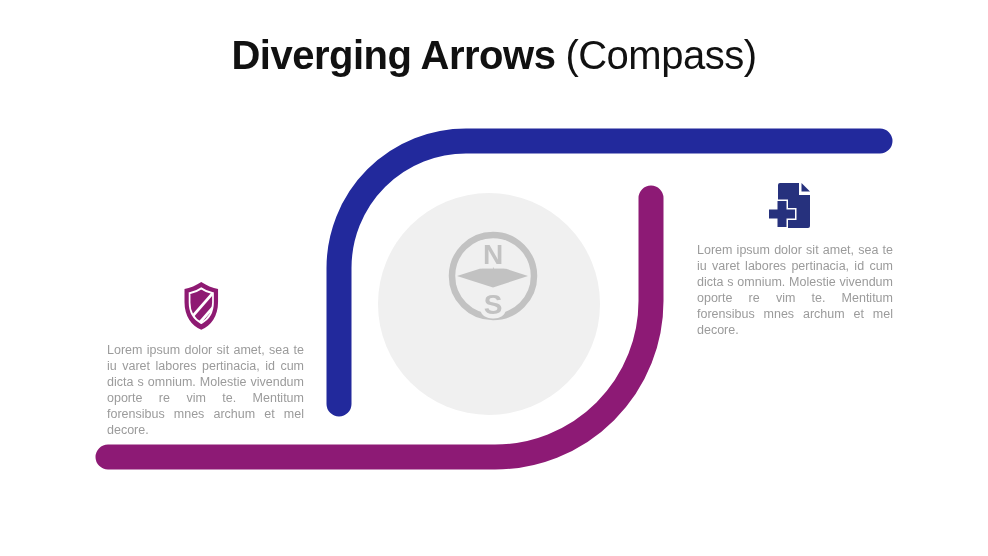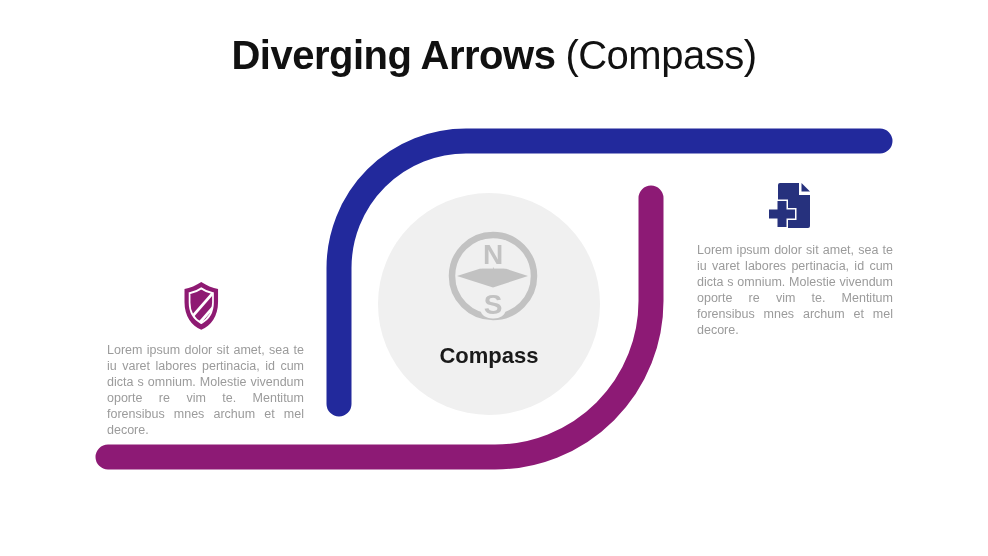--- a/index.html
+++ b/index.html
@@ -124,18 +124,17 @@
       </g>
     </g>
 
     <g transform="translate(768,183)">
       <path class="doc-fill" d="M12 0 Q10 0 10 2 L10 43 Q10 45 12 45 L40 45 Q42 45 42 43 L42 12 L31 12 L31 0 Z"></path>
       <path class="doc-fill" d="M33.5 0 L42 8.5 L33.5 8.5 Z"></path>
       <path class="doc-cross" d="M9.5 18 L18.5 18 L18.5 26.5 L27 26.5 L27 35.5 L18.5 35.5 L18.5 44 L9.5 44 L9.5 35.5 L1 35.5 L1 26.5 L9.5 26.5 Z"></path>
     </g>
   </svg>
 
-  <div class="hub-label">Compass</div>
 
   <p class="body-text left">Lorem ipsum dolor sit amet, sea te iu varet labores pertinacia, id cum dicta s omnium. Molestie vivendum oporte re vim te. Mentitum forensibus mnes archum et mel decore.</p>
   <p class="body-text right">Lorem ipsum dolor sit amet, sea te iu varet labores pertinacia, id cum dicta s omnium. Molestie vivendum oporte re vim te. Mentitum forensibus mnes archum et mel decore.</p>
 
 </div>
 
 </body></html>

